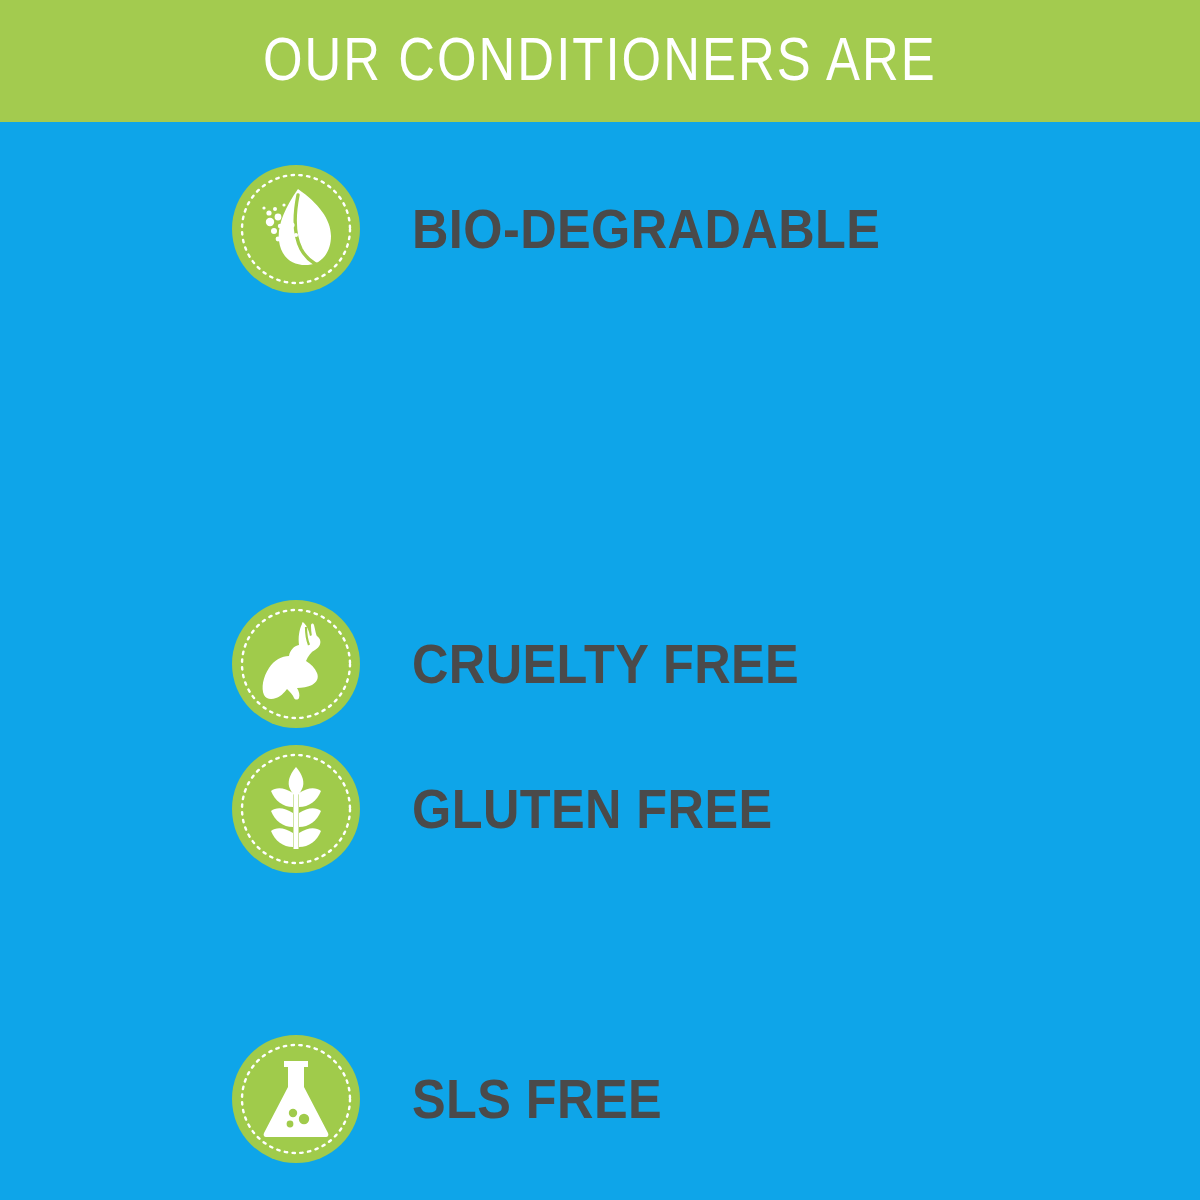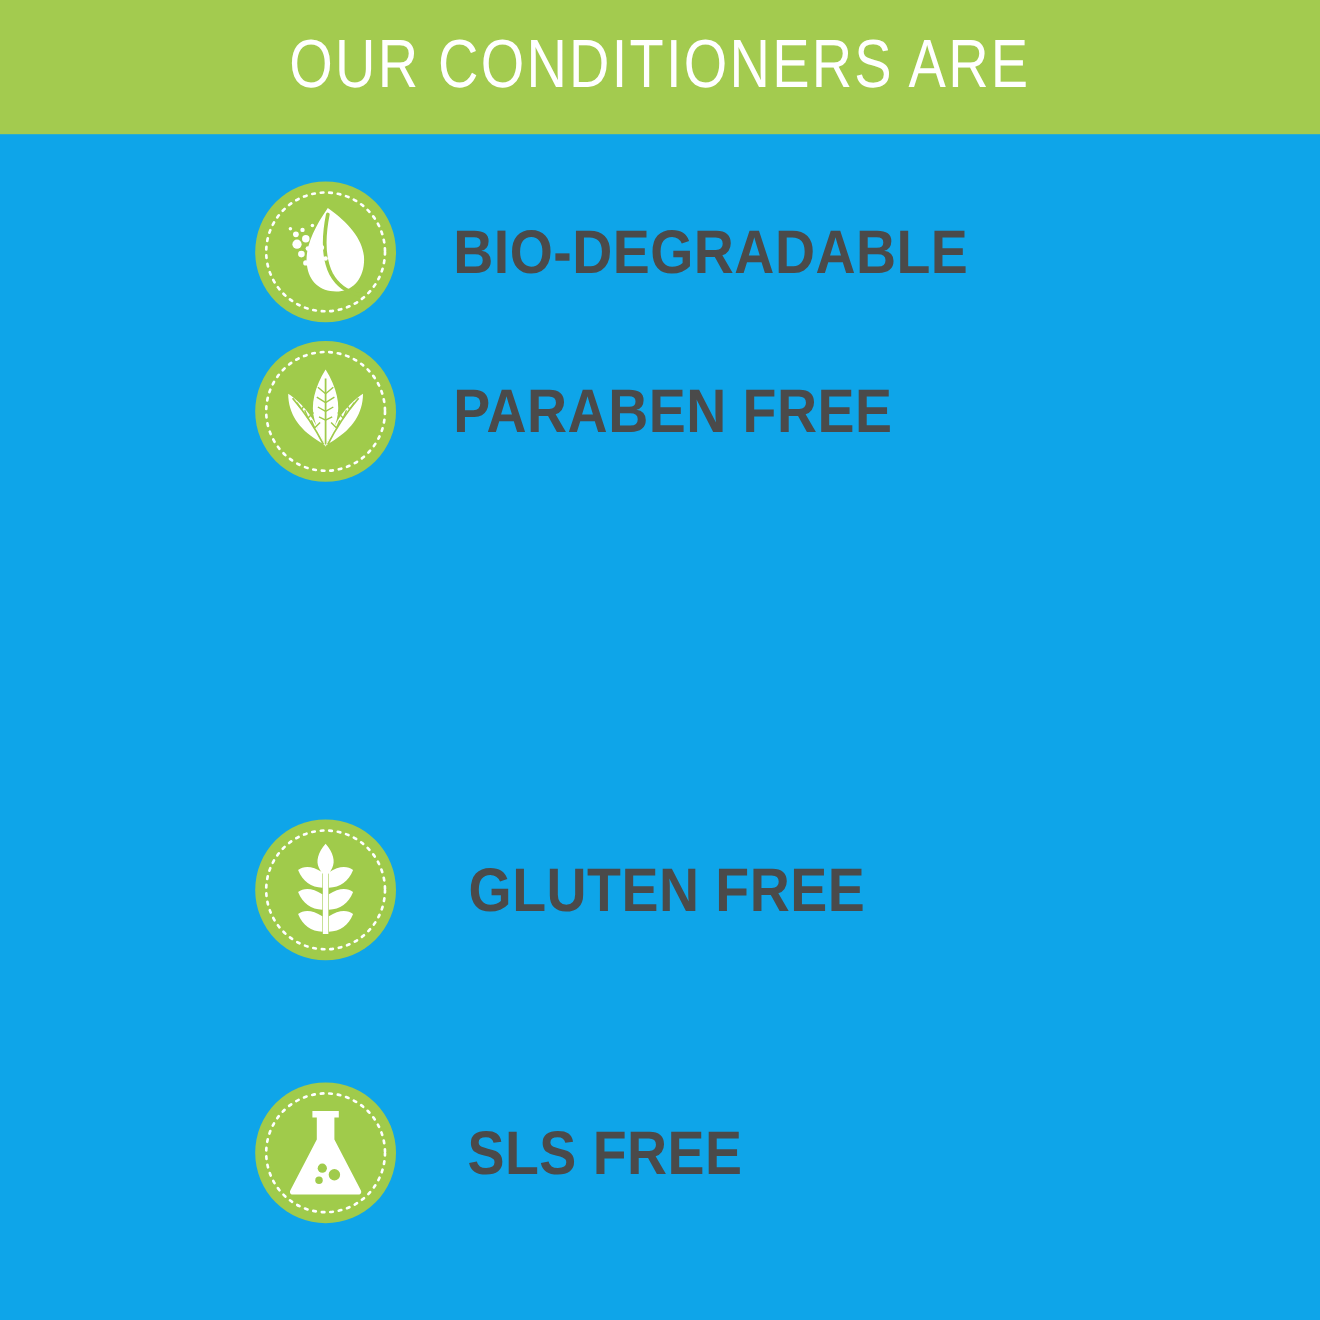--- a/index.html
+++ b/index.html
@@ -59,23 +59,23 @@
     left: 232px;
     width: 860px;
     height: 128px;
     display: flex;
     align-items: center;
   }
   .row-0 { top: 43px; }
   .row-1 { top: 188px; }
   .row-2 { top: 333px; }
   .row-3 { top: 478px; }
-  .row-4 { top: 623px; gap: 14px; }
+  .row-4 { top: 623px; }
   .row-5 { top: 768px; }
-  .row-6 { top: 862px; gap: 13px; }
+  .row-6 { top: 913px; }
 
   
   .badge {
     position: relative;
     width: 128px;
     height: 128px;
     flex: 0 0 128px;
     border-radius: 50%;
     background: #a0cb4b;
     overflow: hidden;
@@ -140,45 +140,43 @@
             <circle cx="64" cy="70" r="2.0"></circle>
             <circle cx="62" cy="83" r="2.6"></circle>
             <circle cx="52" cy="40" r="1.6"></circle>
             <circle cx="32" cy="43" r="1.6"></circle>
           </g>
         </svg>
       </div>
       <div class="row-label">BIO-DEGRADABLE</div>
     </div>
 
-    <div class="row row-1">
-      <div class="badge">
-        <svg viewBox="0 0 128 128" xmlns="http://www.w3.org/2000/svg">
-          <g fill="none" stroke="#ffffff" stroke-width="2.4" stroke-linecap="round" stroke-dasharray="2.4 5.4">
-            <circle cx="64" cy="64" r="54"></circle>
-          </g>
-
-          <path fill="#ffffff" d="M64 26 C54 42 50 58 54 72 C57 82 62 90 64 96 C66 90 71 82 74 72 C78 58 74 42 64 26 Z"></path>
-          <path fill="none" stroke="#a0cb4b" stroke-width="1.6" d="M64 34 L64 94"></path>
-          <path fill="none" stroke="#a0cb4b" stroke-width="1.3" d="M64 48 L57 42 M64 56 L56 51 M64 64 L57 60 M64 72 L58 69
-                   M64 48 L71 42 M64 56 L72 51 M64 64 L71 60 M64 72 L70 69"></path>
-
-          <path fill="#ffffff" d="M30 48 C30 66 40 80 56 90 C66 96 64 96 64 96 C60 84 52 68 42 58 C37 53 33 50 30 48 Z"></path>
-          <path fill="none" stroke="#a0cb4b" stroke-width="1.6" d="M34 52 C46 66 56 82 62 94"></path>
-          <path fill="none" stroke="#a0cb4b" stroke-width="1.3" d="M42 62 L38 56 M48 70 L45 63 M54 79 L51 72 M42 62 L46 57 M48 70 L53 65 M54 79 L59 74"></path>
-
-          <path fill="#ffffff" d="M98 48 C98 66 88 80 72 90 C62 96 64 96 64 96 C68 84 76 68 86 58 C91 53 95 50 98 48 Z"></path>
-          <path fill="none" stroke="#a0cb4b" stroke-width="1.6" d="M94 52 C82 66 72 82 66 94"></path>
-          <path fill="none" stroke="#a0cb4b" stroke-width="1.3" d="M86 62 L90 56 M80 70 L83 63 M74 79 L77 72 M86 62 L82 57 M80 70 L75 65 M74 79 L69 74"></path>
-        </svg>
-      </div>
-      <div class="row-label">PARABEN FREE</div>
-    </div>
-
-
+
+
+    <div class="row row-3">
+      <div class="badge">
+        <svg viewBox="0 0 128 128" xmlns="http://www.w3.org/2000/svg">
+          <g fill="none" stroke="#ffffff" stroke-width="2.4" stroke-linecap="round" stroke-dasharray="2.4 5.4">
+            <circle cx="64" cy="64" r="54"></circle>
+          </g>
+
+          <path fill="#ffffff" d="M70 24 C67 30 66 38 67 45 C62 46 58 50 57 56
+            C50 56 42 60 37 68 C31 77 29 88 32 95 C34 99 39 100 44 98
+            C48 97 52 93 55 89 C58 92 61 95 62 98 C63 100 66 100 67 98
+            C68 95 67 91 65 88 C70 88 76 87 80 85 C85 82 87 78 85 73
+            C83 68 79 64 74 61 C76 56 79 52 83 50 C88 47 90 42 87 38
+            C85 35 81 34 78 36 C77 31 75 26 72 23 C71 22 70 22 70 24 Z"></path>
+
+          <path fill="#ffffff" d="M79 26 C79 32 80 38 82 42 L86 40 C84 35 83 29 82 25 C81 23 79 23 79 26 Z"></path>
+
+          <path fill="none" stroke="#a0cb4b" stroke-width="2.2" d="M74 27 C74 33 75 40 77 45"></path>
+        </svg>
+      </div>
+      <div class="row-label">CRUELTY FREE</div>
+    </div>
 
     <div class="row row-4">
       <div class="badge">
         <svg viewBox="0 0 128 128" xmlns="http://www.w3.org/2000/svg">
           <g fill="none" stroke="#ffffff" stroke-width="2.4" stroke-linecap="round" stroke-dasharray="2.4 5.4">
             <circle cx="64" cy="64" r="54"></circle>
           </g>
 
           <path fill="#ffffff" d="M61.5 44 L66.5 44 L66.5 104 L61.5 104 Z"></path>
 

